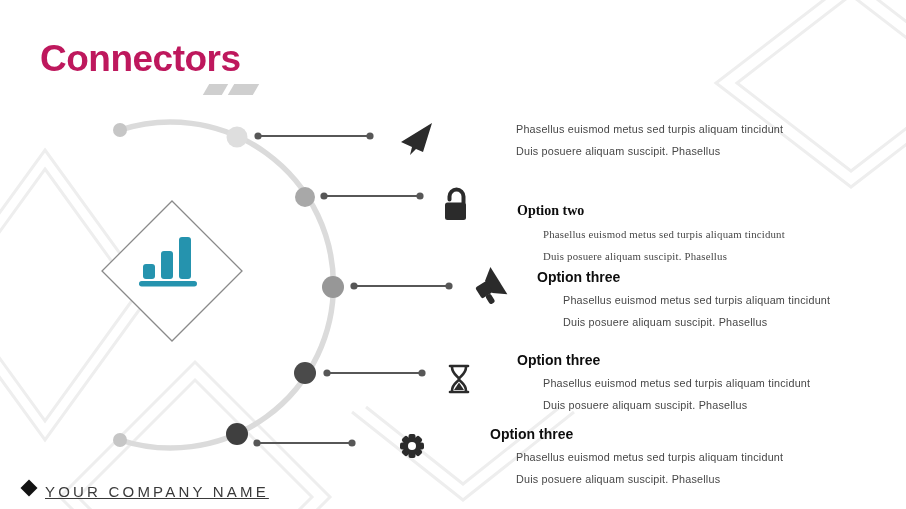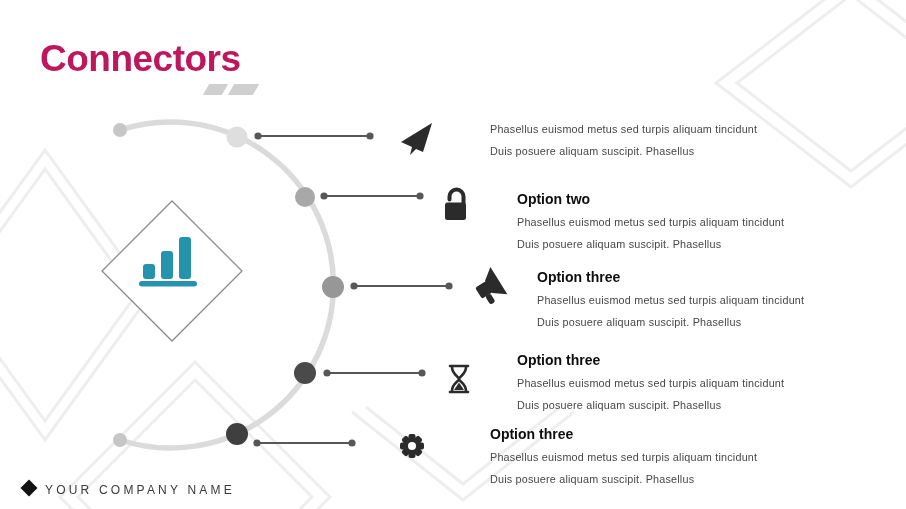--- a/index.html
+++ b/index.html
@@ -11,34 +11,34 @@
   .title{
     position:absolute;left:40px;top:38px;font-size:37px;font-weight:bold;
     color:#be185d;letter-spacing:-0.5px;z-index:3;
   }
   .pgram{position:absolute;height:11px;background:#cfcfcf;transform:skewX(-30deg);z-index:3;}
   #pg1{left:206px;top:84px;width:19px;}
   #pg2{left:231px;top:84px;width:25px;}
 
   .opt{position:absolute;white-space:nowrap;z-index:3;}
   .opt .hd{margin:0;font-size:14px;font-weight:bold;color:#0d0d0d;}
-  .opt .ln{font-size:10.8px;color:#474747;letter-spacing:0.2px;margin-top:8px;line-height:14px;}
+  .opt .ln{font-size:10.8px;color:#474747;letter-spacing:0.2px;margin-top:8px;line-height:14px;margin-left:26px;}
   #opt-0{left:490px;top:114px;}
-  #opt-1{left:517px;top:191px;}
+  #opt-1{left:517px;top:203px;font-family:Liberation Serif, serif;}
   #opt-2{left:537px;top:269px;}
   #opt-3{left:517px;top:352px;}
   #opt-4{left:490px;top:426px;}
 
   .footer-diamond{
     position:absolute;left:23px;top:482px;width:12px;height:12px;
     background:#121212;transform:rotate(45deg);z-index:3;
   }
   .footer-text{
-    position:absolute;left:45px;top:483px;font-size:12px;letter-spacing:3.2px;
-    color:#3a3a3a;z-index:3;
+    position:absolute;left:45px;top:483px;font-size:15px;letter-spacing:3.2px;
+    color:#3a3a3a;z-index:3;text-decoration:underline;
   }
 </style>
 </head>
 <body>
 
 <svg width="906" height="509" viewBox="0 0 906 509" style="z-index:0">
   <g fill="none" stroke="#eeeeee" stroke-width="3">
     <path d="M 45 150 L 150 295 L 45 440 L -60 295 Z"></path>
     <path d="M 45 169 L 136 295 L 45 421 L -46 295 Z"></path>
     <path d="M 195 362 L 330 497 L 195 632 L 60 497 Z"></path>

